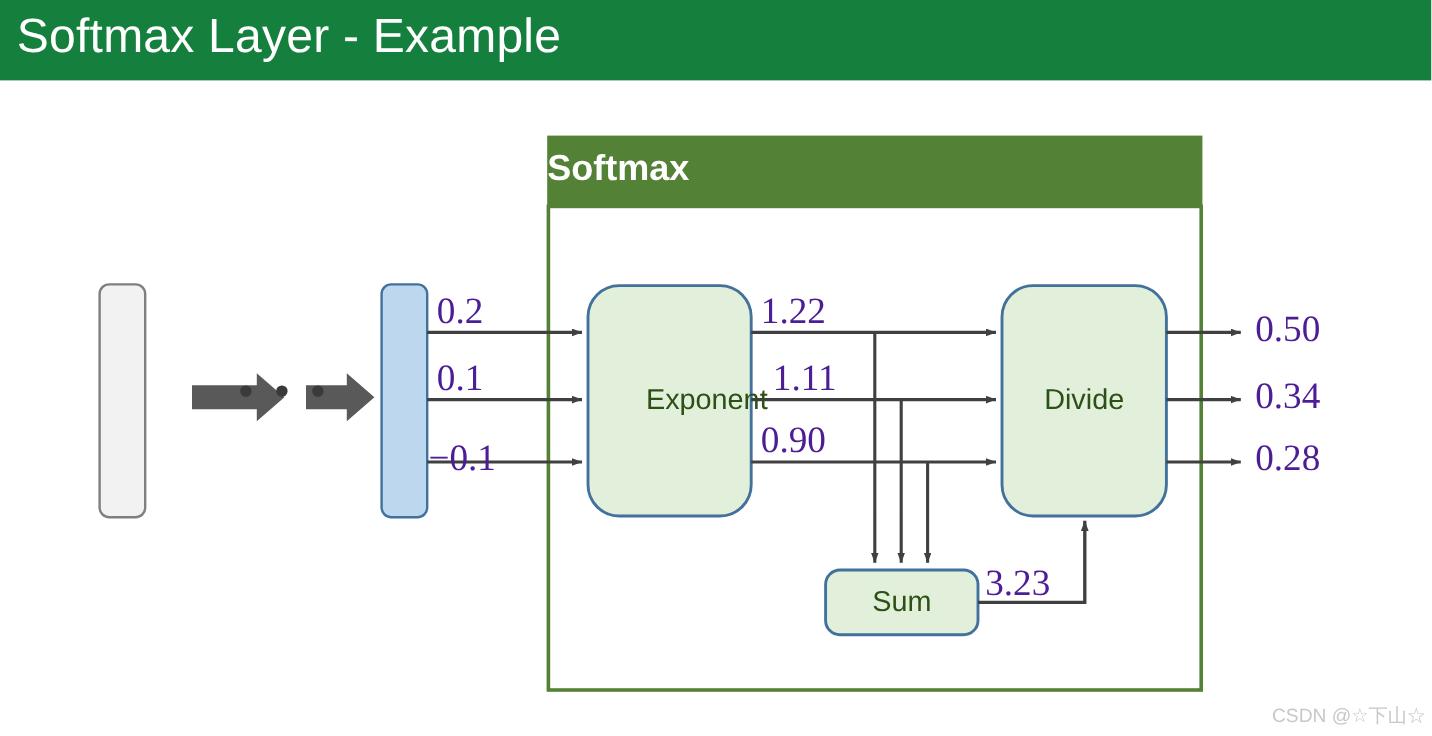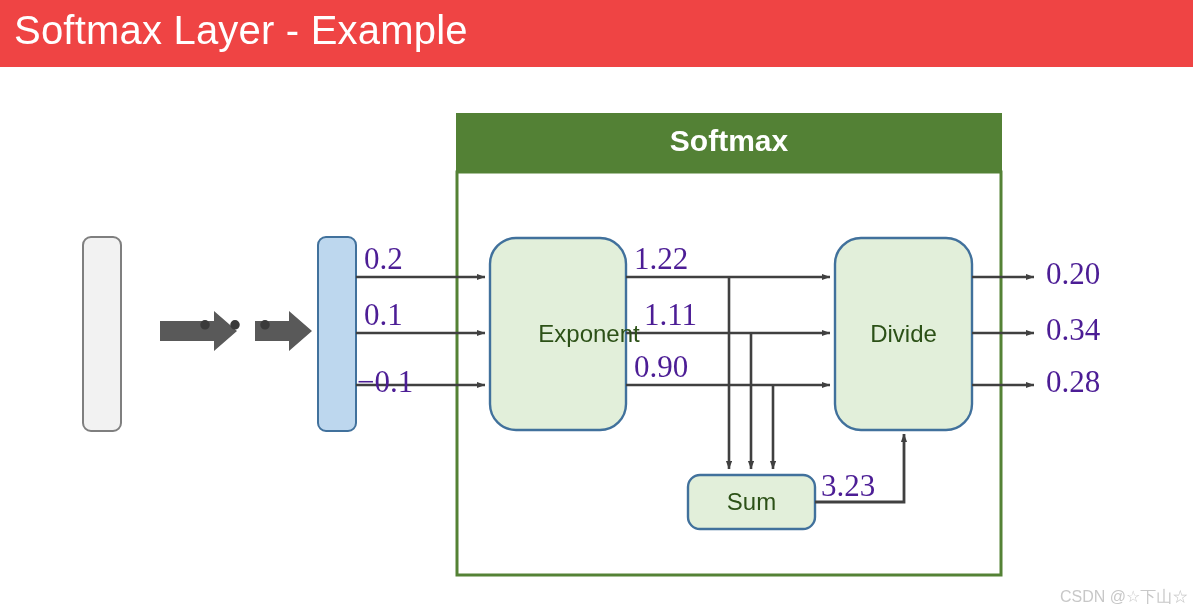--- a/index.html
+++ b/index.html
@@ -18,21 +18,21 @@
     background: #ffffff;
     overflow: hidden;
   }
   
   #title-bar {
     position: absolute;
     left: 0;
     top: 0;
     width: 1193px;
     height: 67px;
-    background: #ef4444;
+    background: #15803d;
   }
   #title-text {
     position: absolute;
     left: 14px;
     top: 8px;
     font-family: "Liberation Sans", sans-serif;
     font-size: 40px;
     font-weight: 400;
     color: #ffffff;
     letter-spacing: 0.2px;
@@ -62,21 +62,20 @@
     color: #2C5117;
     white-space: nowrap;
     line-height: 1;
     text-align: center;
   }
   #softmax-title {
     position: absolute;
     left: 456px;
     top: 124px;
     width: 546px;
-    text-align: center;
     font-family: "Liberation Sans", sans-serif;
     font-size: 30px;
     font-weight: bold;
     color: #ffffff;
     white-space: nowrap;
   }
   #ellipsis {
     position: absolute;
     left: 198px;
     top: 306px;
@@ -169,19 +168,19 @@
   <div class="lbl" style="left:364px; top:243px;">0.2</div>
   <div class="lbl" style="left:364px; top:299px;">0.1</div>
   <div class="lbl" style="left:357px; top:366px;text-align:right;">−0.1</div>
 
   <div class="lbl" style="left:634px; top:243px;">1.22</div>
   <div class="lbl" style="left:634px; top:299px;margin-left:10px;">1.11</div>
   <div class="lbl" style="left:634px; top:351px;">0.90</div>
 
   <div class="lbl" style="left:821px; top:470px;">3.23</div>
 
-  <div class="lbl" style="left:1046px; top:258px;">0.20</div>
+  <div class="lbl" style="left:1046px; top:258px;">0.50</div>
   <div class="lbl" style="left:1046px; top:314px;">0.34</div>
   <div class="lbl" style="left:1046px; top:366px;">0.28</div>
 
   <div id="watermark">CSDN @☆下山☆</div>
 
 </div>
 
 </body></html>

